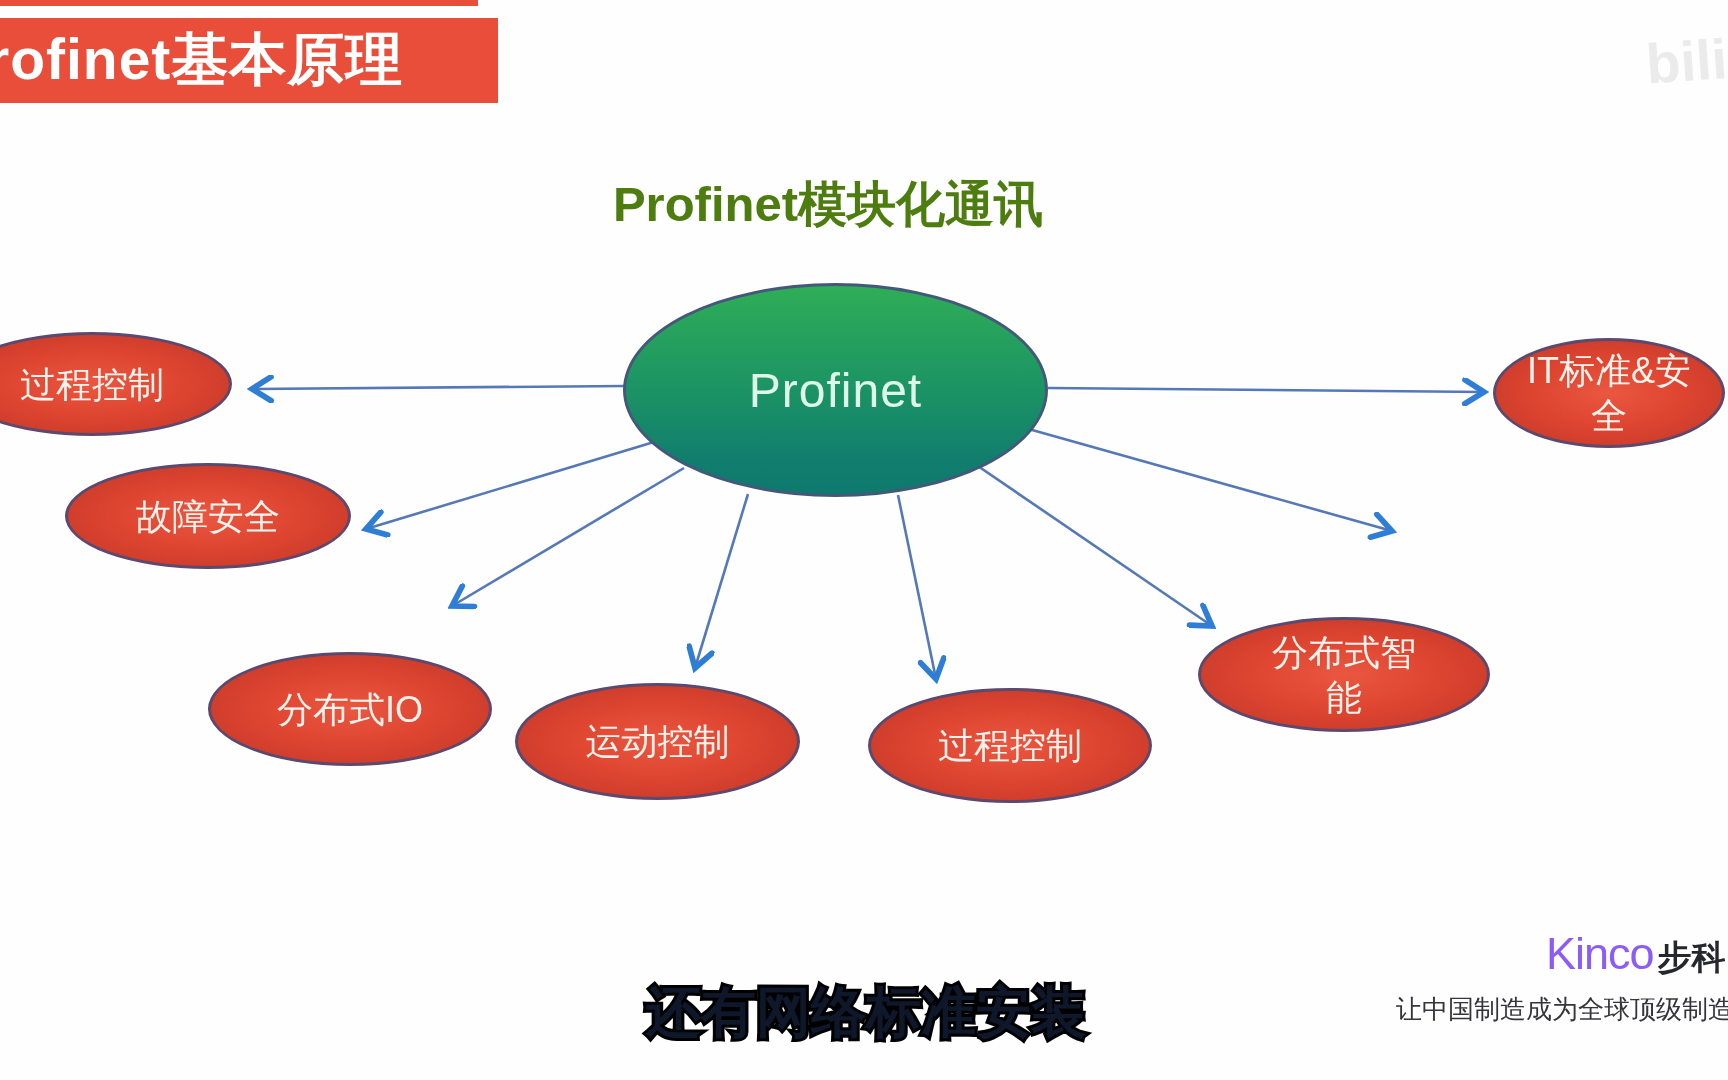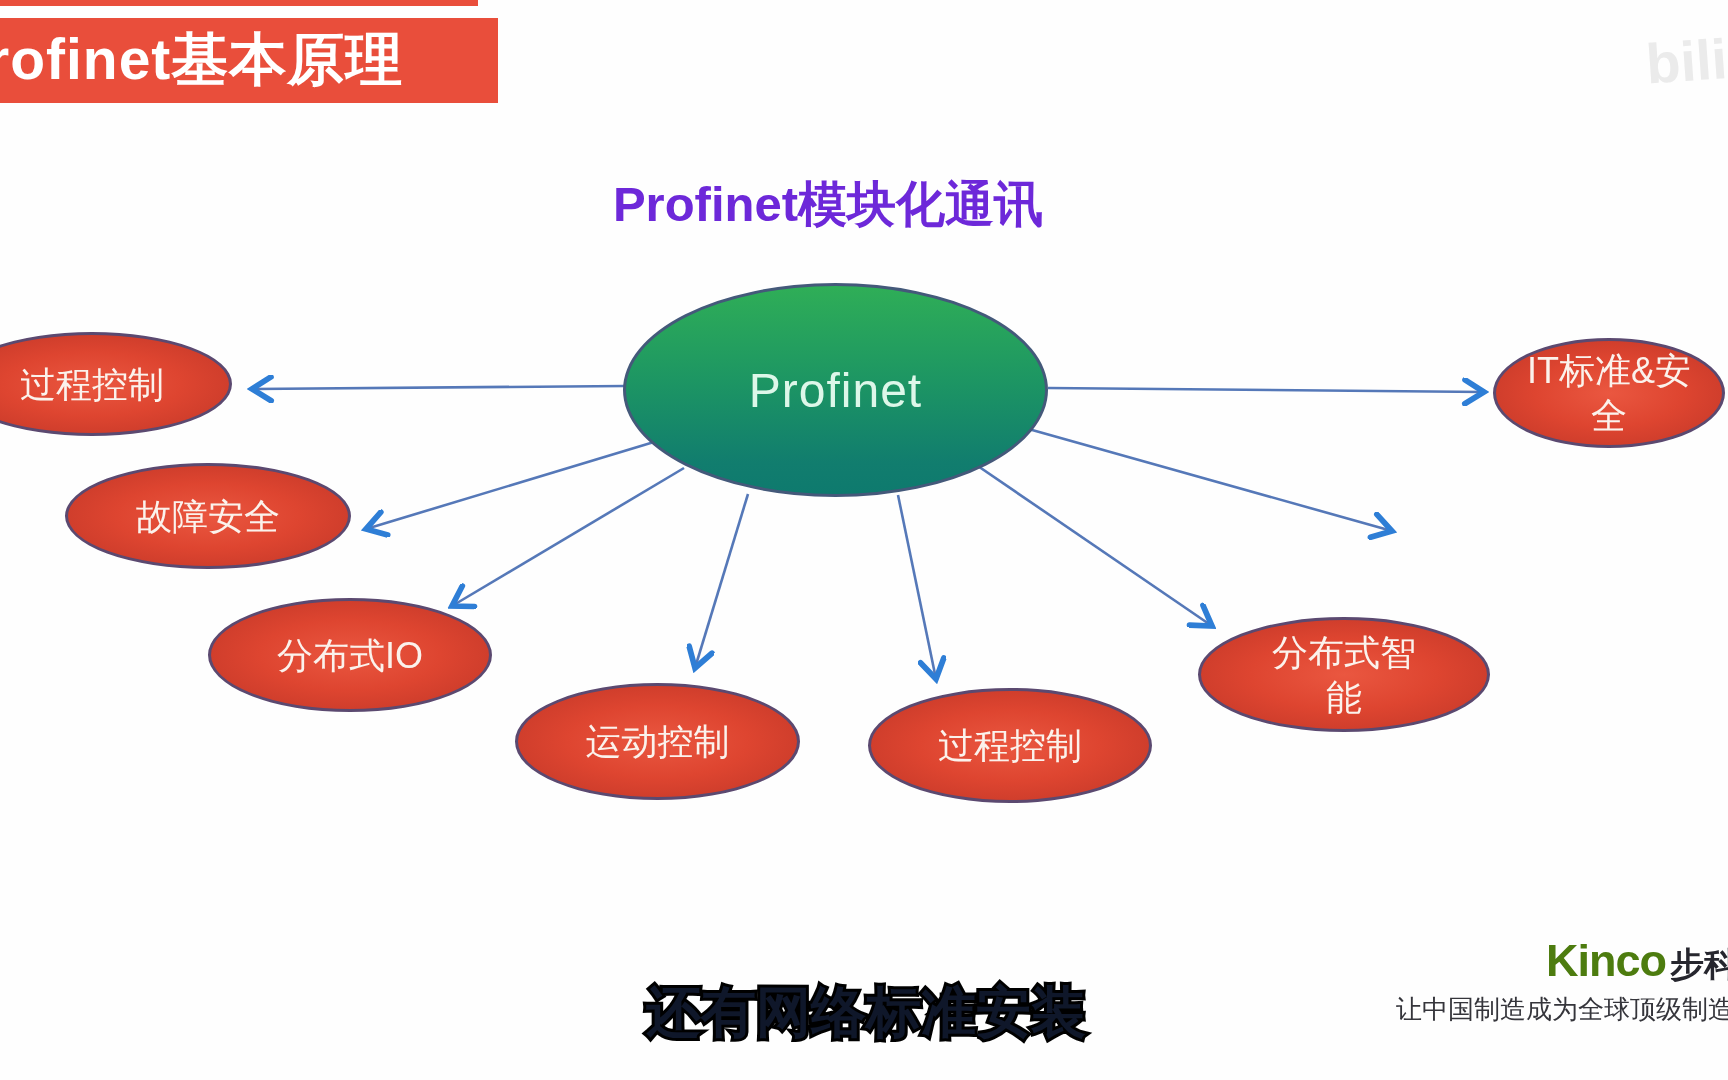--- a/index.html
+++ b/index.html
@@ -17,21 +17,21 @@
     color:#fff;font-size:57px;font-weight:bold;white-space:nowrap;margin-left:-52px;
     letter-spacing:1px;
   }
   .watermark{
     position:absolute;left:1646px;top:26px;font-size:56px;font-weight:bold;
     color:#ebebeb;transform:rotate(-4deg);white-space:nowrap;
   }
   
   .diagram-title{
     position:absolute;left:828px;top:172px;transform:translateX(-50%);
-    font-size:49px;font-weight:bold;color:#6d28d9;white-space:nowrap;
+    font-size:49px;font-weight:bold;color:#4d7c0f;white-space:nowrap;
   }
   .arrows{position:absolute;left:0;top:0;width:1728px;height:1080px;}
   .center-node{
     position:absolute;left:623px;top:283px;width:425px;height:214px;border-radius:50%;
     background:linear-gradient(180deg,#2fae57 0%,#1d9663 45%,#117d6e 85%,#0e7a6e 100%);
     border:3px solid #44597a;box-sizing:border-box;
     display:flex;align-items:center;justify-content:center;
   }
   .center-node .txt{color:#ddf7e9;font-size:48px;letter-spacing:1px;}
   .node{
@@ -41,21 +41,21 @@
     display:flex;align-items:center;justify-content:center;
     white-space:pre-line;line-height:1.25;
   }
   
   .caption{
     position:absolute;left:866px;top:976px;transform:translateX(-50%);
     font-size:55px;font-weight:bold;color:#0f172a;white-space:nowrap;
     -webkit-text-stroke:6px #000;paint-order:stroke fill;
   }
   .brand{position:absolute;left:1546px;top:928px;white-space:nowrap;display:flex;align-items:baseline;}
-  .brand .en{color:#4d7c0f;font-size:45px;font-weight:bold;letter-spacing:-1px;margin-top:7px;}
+  .brand .en{color:#8b5cf6;font-size:45px;font-weight:normal;letter-spacing:-1px;}
   .brand .cn{color:#26262e;font-size:34px;font-weight:bold;margin-left:4px;}
   .tagline{position:absolute;left:1396px;top:992px;font-size:26px;color:#35353b;white-space:nowrap;}
 </style>
 </head>
 <body>
 
 <div class="stage">
 
   <div class="top-strip"></div>
 
@@ -86,21 +86,21 @@
   </svg>
 
   <div class="center-node">
     <span class="txt">Profinet</span>
   </div>
 
   <div class="node" style="left:-48px;top:332px;width:280px;height:104px;">过程控制</div>
 
   <div class="node" style="left:65px;top:463px;width:286px;height:106px;">故障安全</div>
 
-  <div class="node" style="left:208px;top:598px;width:284px;height:114px;">分布式IO</div>
+  <div class="node" style="left:208px;top:652px;width:284px;height:114px;">分布式IO</div>
 
   <div class="node" style="left:515px;top:683px;width:285px;height:117px;">运动控制</div>
 
   <div class="node" style="left:868px;top:688px;width:284px;height:115px;">过程控制</div>
 
   <div class="node" style="left:1198px;top:617px;width:292px;height:115px;">分布式智
 能</div>
 
 
   <div class="node" style="left:1493px;top:338px;width:232px;height:110px;">IT标准&amp;安

